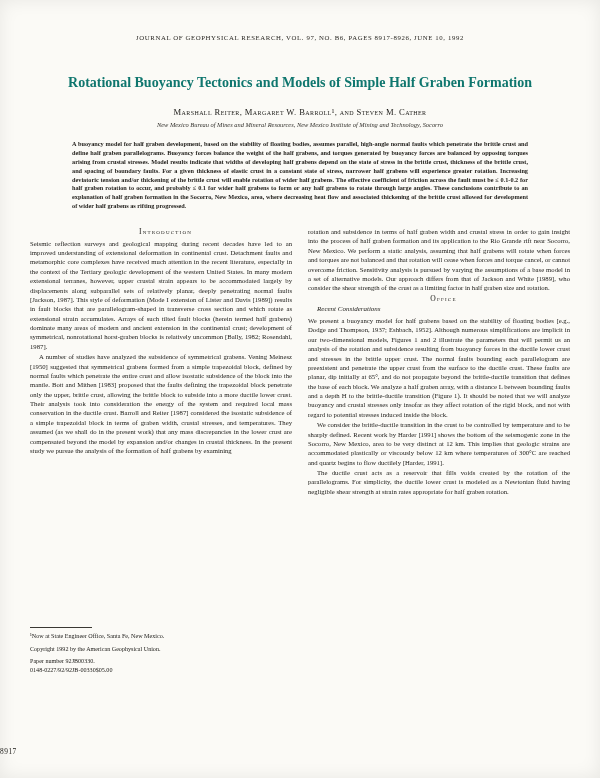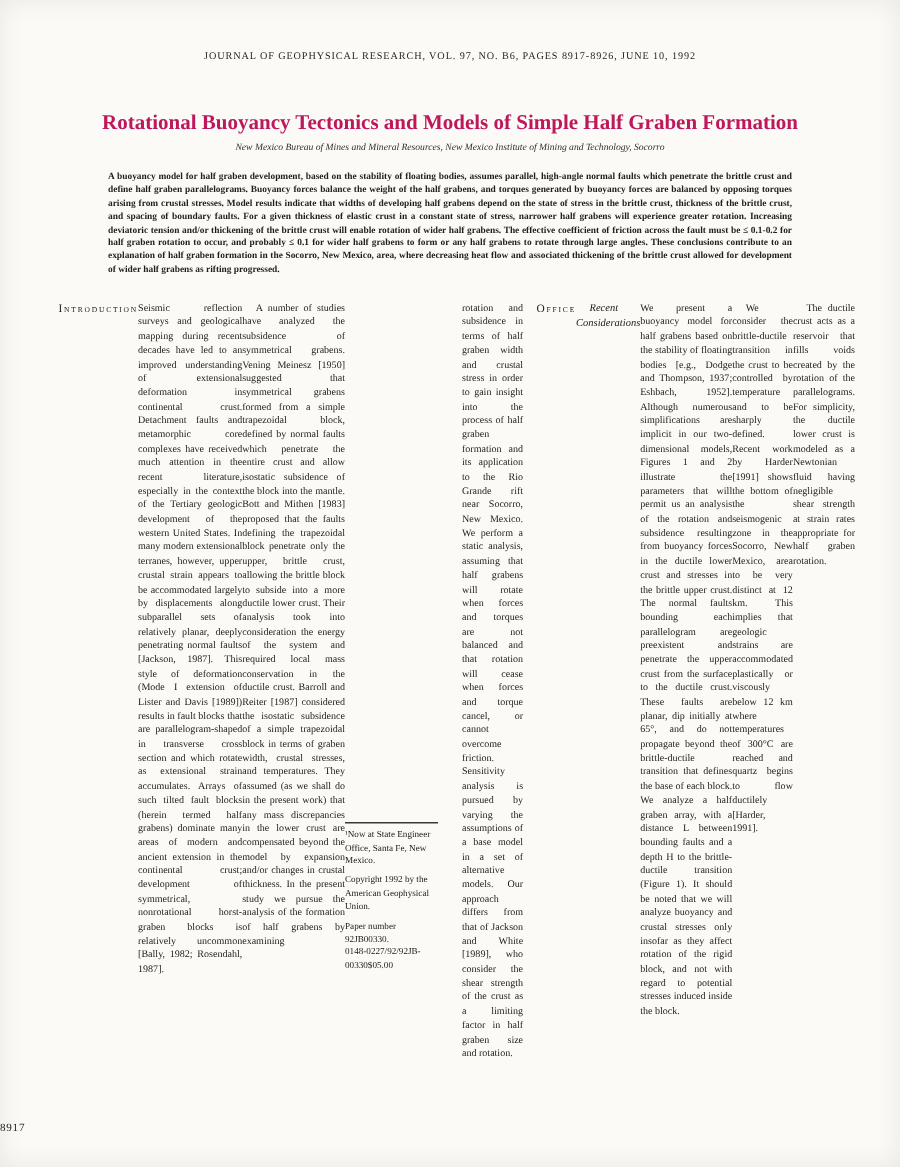--- a/index.html
+++ b/index.html
@@ -23,21 +23,21 @@
     text-align:center;
     font-size:6.8px;
     letter-spacing:0.6px;
     color:#2a2824;
   }
   .title{
     margin:34px 60px 0 60px;
     text-align:center;
     font-size:14px;
     font-weight:bold;
-    color:#be185d;
+    color:#0f766e;
   }
   .authors{
     margin-top:16px;
     text-align:center;
     font-variant:small-caps;
     font-size:8.6px;
     letter-spacing:0.4px;
   }
   .affiliation{
     margin-top:4px;
@@ -59,20 +59,21 @@
     gap:16px;
     margin:16px 30px 0 30px;
     height:452px;
   }
   .col{
     width:262px;
     font-size:6.7px;
     line-height:1.4;
     text-align:justify;
     display:flex;
+    flex-direction:column;
   }
   .col p{margin:0 0 1px 0; text-indent:9px;}
   .col p.no-indent{text-indent:0;}
   .sec-heading{
     text-align:center;
     font-variant:small-caps;
     font-size:7.6px;
     letter-spacing:1.2px;
     margin:6px 0 5px 0;
     text-indent:0;
@@ -108,20 +109,21 @@
 </style>
 </head>
 <body>
 
 <div class="page">
 
   <div class="journal-line">JOURNAL OF GEOPHYSICAL RESEARCH, VOL. 97, NO. B6, PAGES 8917-8926, JUNE 10, 1992</div>
 
   <div class="title">Rotational Buoyancy Tectonics and Models of Simple Half Graben Formation</div>
 
+  <div class="authors">Marshall Reiter, Margaret W. Barroll¹, and Steven M. Cather</div>
 
   <div class="affiliation">New Mexico Bureau of Mines and Mineral Resources, New Mexico Institute of Mining and Technology, Socorro</div>
 
   <div class="abstract">A buoyancy model for half graben development, based on the stability of floating bodies, assumes parallel, high-angle normal faults which penetrate the brittle crust and define half graben parallelograms. Buoyancy forces balance the weight of the half grabens, and torques generated by buoyancy forces are balanced by opposing torques arising from crustal stresses. Model results indicate that widths of developing half grabens depend on the state of stress in the brittle crust, thickness of the brittle crust, and spacing of boundary faults. For a given thickness of elastic crust in a constant state of stress, narrower half grabens will experience greater rotation. Increasing deviatoric tension and/or thickening of the brittle crust will enable rotation of wider half grabens. The effective coefficient of friction across the fault must be ≤ 0.1-0.2 for half graben rotation to occur, and probably ≤ 0.1 for wider half grabens to form or any half grabens to rotate through large angles. These conclusions contribute to an explanation of half graben formation in the Socorro, New Mexico, area, where decreasing heat flow and associated thickening of the brittle crust allowed for development of wider half grabens as rifting progressed.</div>
 
   <div class="columns">
 
     <div class="col">
       <p class="sec-heading">Introduction</p>
       <p class="no-indent">Seismic reflection surveys and geological mapping during recent decades have led to an improved understanding of extensional deformation in continental crust. Detachment faults and metamorphic core complexes have received much attention in the recent literature, especially in the context of the Tertiary geologic development of the western United States. In many modern extensional terranes, however, upper crustal strain appears to be accommodated largely by displacements along subparallel sets of relatively planar, deeply penetrating normal faults [Jackson, 1987]. This style of deformation (Mode I extension of Lister and Davis [1989]) results in fault blocks that are parallelogram-shaped in transverse cross section and which rotate as extensional strain accumulates. Arrays of such tilted fault blocks (herein termed half grabens) dominate many areas of modern and ancient extension in the continental crust; development of symmetrical, nonrotational horst-graben blocks is relatively uncommon [Bally, 1982; Rosendahl, 1987].</p>

